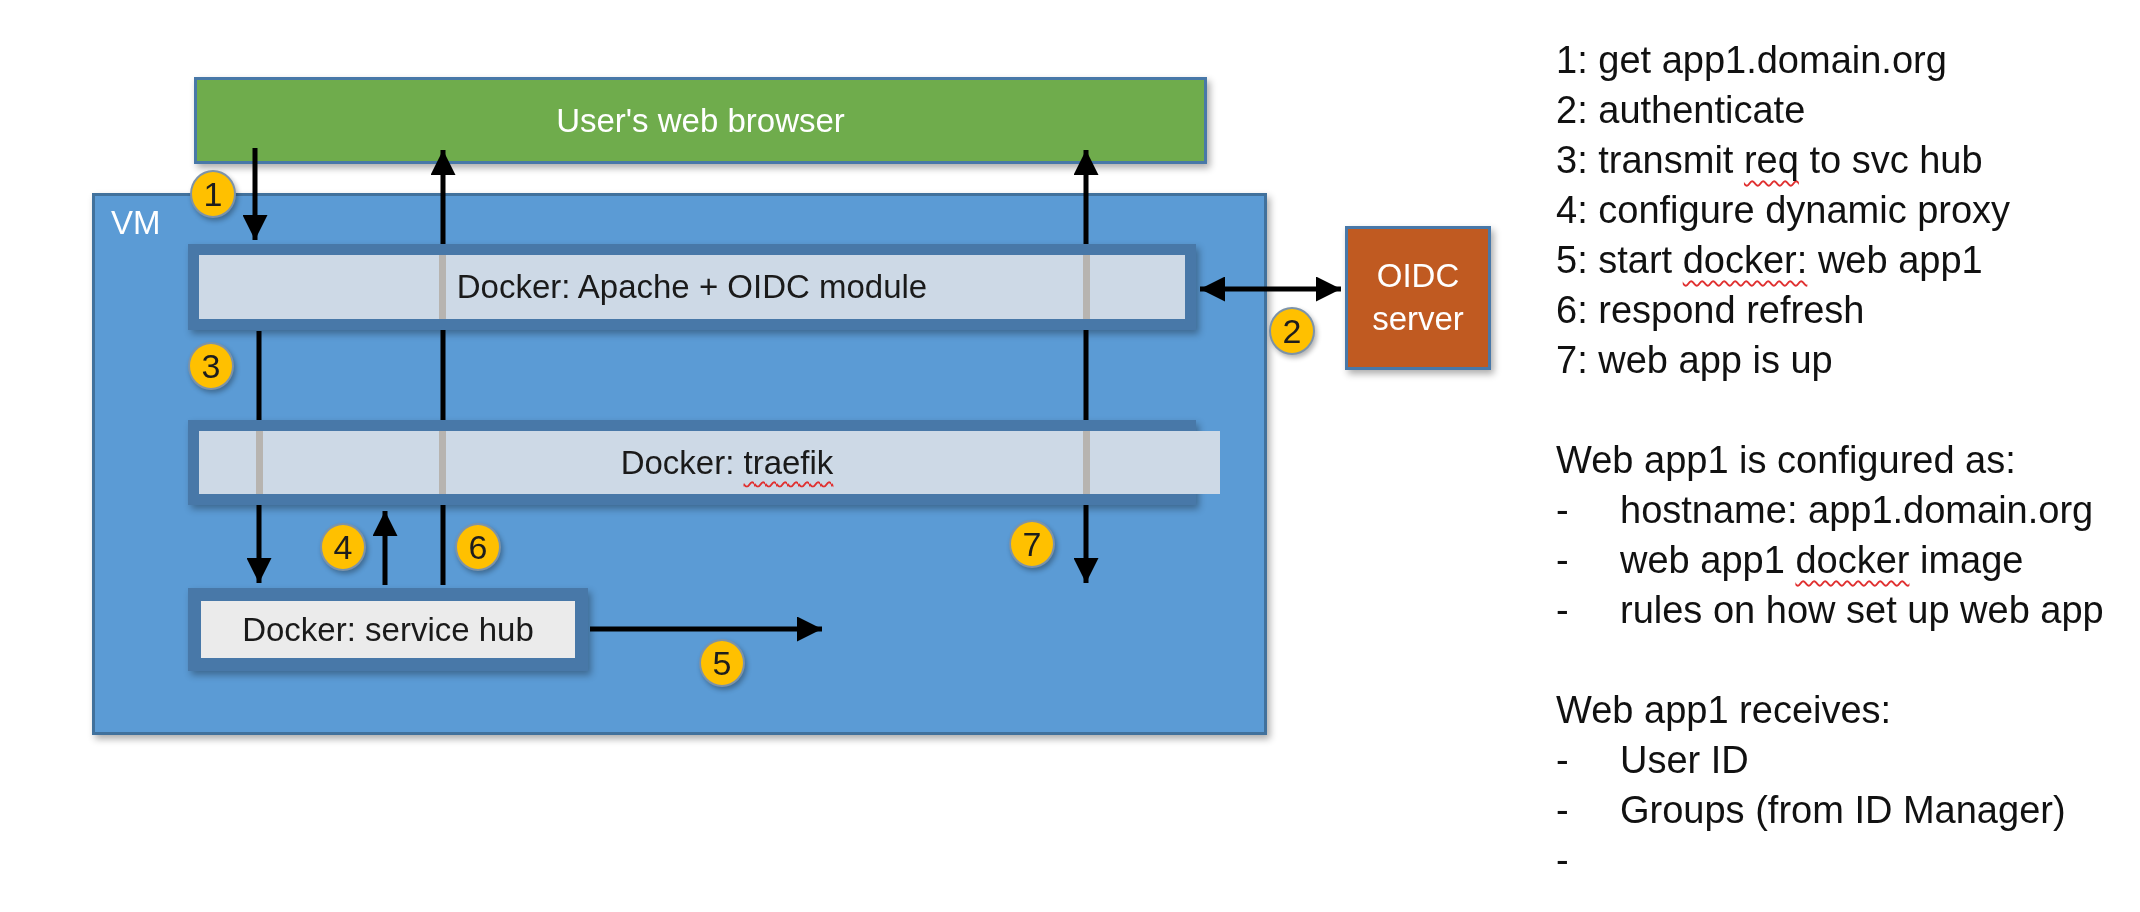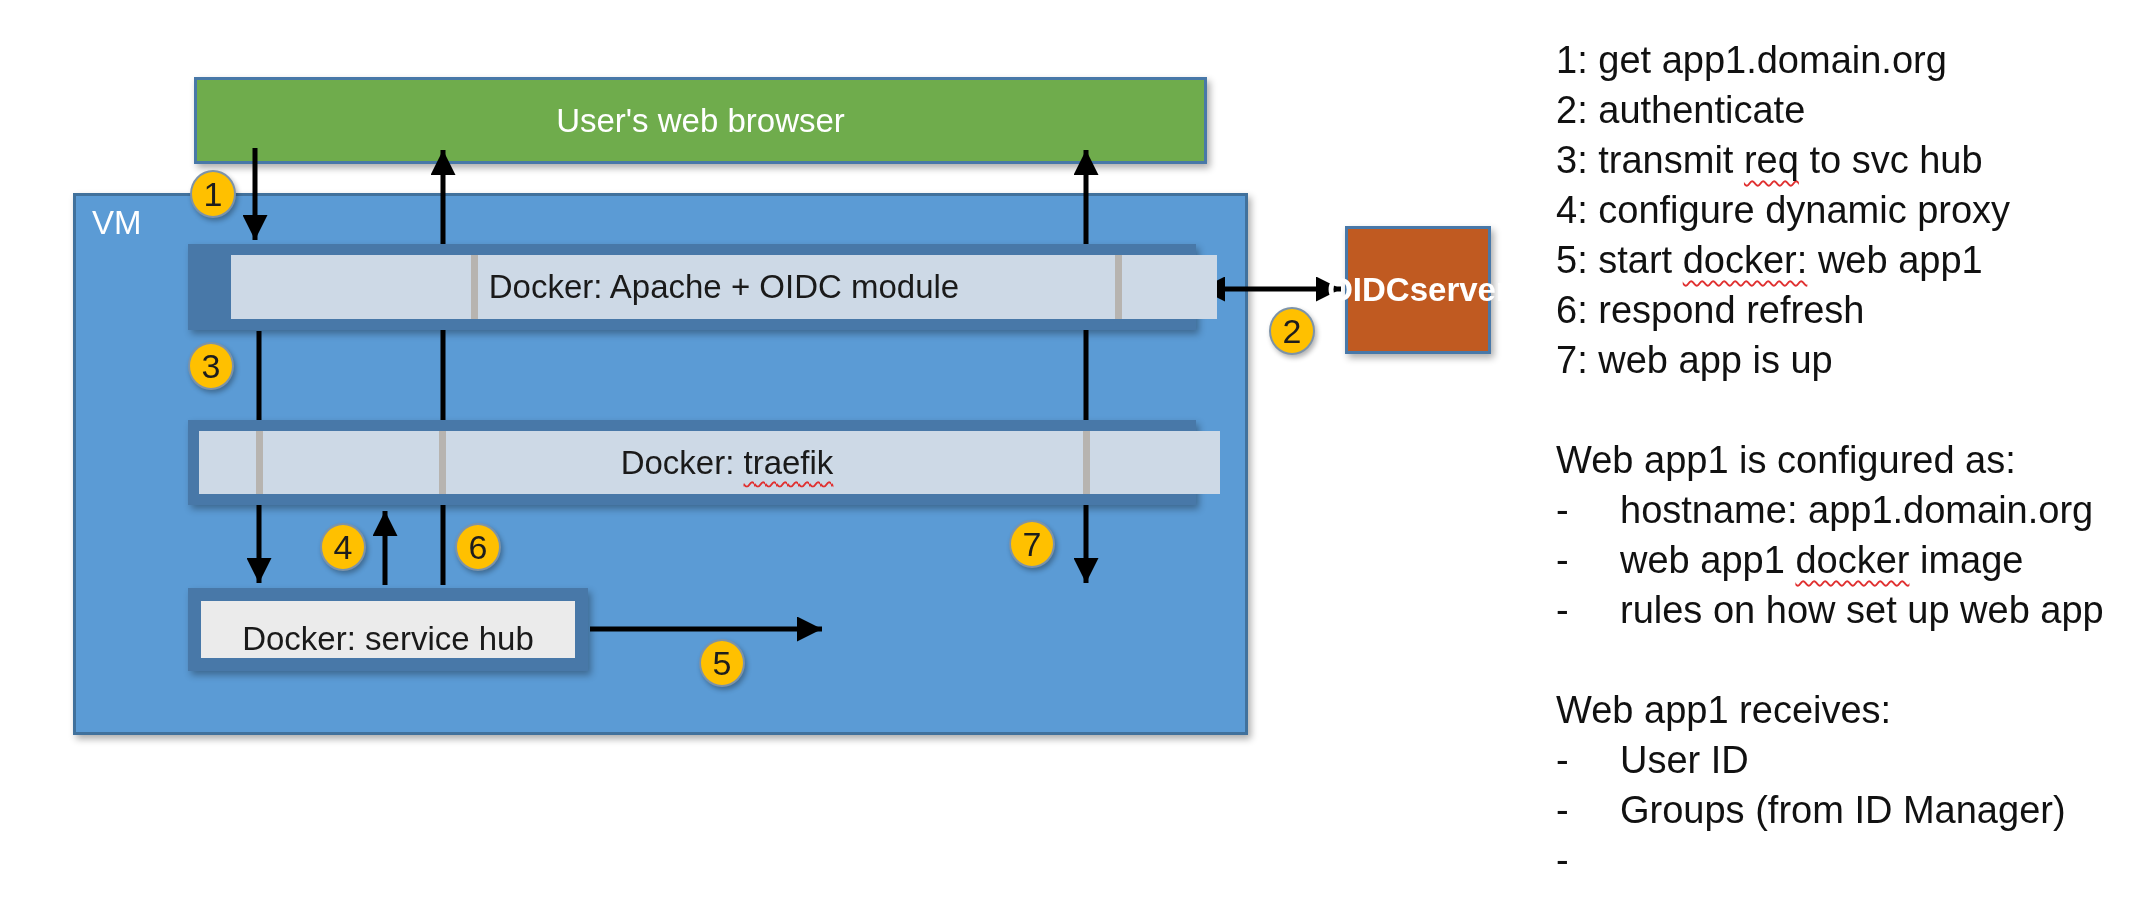--- a/index.html
+++ b/index.html
@@ -12,21 +12,21 @@
   .canvas{
     position:relative;width:2140px;height:912px;background:#ffffff;
     font-family:"Liberation Sans","DejaVu Sans",sans-serif;color:var(--ink);
     overflow:hidden;
   }
   .abs{position:absolute;}
   .shadow{box-shadow:3px 4px 7px rgba(0,0,0,0.32);}
 
   
   .vm{
-    left:73px;top:193px;width:1175px;height:542px;
+    left:92px;top:193px;width:1175px;height:542px;
     background:var(--vm_fill);border:3px solid var(--vm_border);
     box-sizing:border-box;
   }
   .vm-label{position:absolute;left:16px;top:8px;color:#fff;font-size:33px;}
 
   
   .browser{
     left:194px;top:60px;width:1013px;height:87px;
     background:var(--browser_fill);border:3px solid var(--steel);
     box-sizing:border-box;display:flex;align-items:center;justify-content:center;
@@ -34,42 +34,42 @@
   }
 
   
   .bar-outer{background:var(--steel);box-sizing:border-box;}
   .bar-inner{
     position:absolute;background:var(--bar_inner);
     display:flex;align-items:center;justify-content:center;
     font-size:33px;color:var(--ink);
   }
   .apache-outer{left:188px;top:244px;width:1008px;height:86px;}
-  .apache-inner{left:11px;top:11px;width:986px;height:64px;margin-left:32px;}
+  .apache-inner{left:11px;top:11px;width:986px;height:64px;}
   .traefik-outer{left:188px;top:420px;width:1008px;height:85px;}
   .traefik-inner{left:11px;top:11px;width:986px;height:63px;padding-left:35px;}
 
   
   .box-outer{background:var(--steel);box-sizing:border-box;}
   .box-inner{
     position:absolute;background:var(--box_inner);
-    display:flex;align-items:flex-end;justify-content:center;
+    display:flex;align-items:center;justify-content:center;
     font-size:33px;color:var(--ink);
   }
   .hub-outer{left:188px;top:588px;width:400px;height:83px;}
   .hub-inner{left:13px;top:13px;width:374px;height:57px;}
   .webapp-outer{left:827px;top:588px;width:390px;height:83px;}
   .webapp-inner{left:13px;top:13px;width:364px;height:57px;}
 
   
   .oidc{
-    left:1345px;top:226px;width:146px;height:128px;
+    left:1345px;top:226px;width:146px;height:144px;
     background:var(--oidc_fill);border:3px solid var(--steel);
-    box-sizing:border-box;display:flex;
-    align-items:center;justify-content:center;color:#fff;font-size:33px;line-height:1.3;font-weight:bold;
+    box-sizing:border-box;display:flex;flex-direction:column;
+    align-items:center;justify-content:center;color:#fff;font-size:33px;line-height:1.3;
   }
 
   
   .stripe{position:absolute;top:0;width:7px;height:100%;background:#B7B4B0;}
 
   
   .badge{
     width:46px;height:48px;border-radius:50%;
     background:var(--badge_fill);border:2px solid var(--badge_border);
     box-sizing:border-box;display:flex;align-items:center;justify-content:center;

